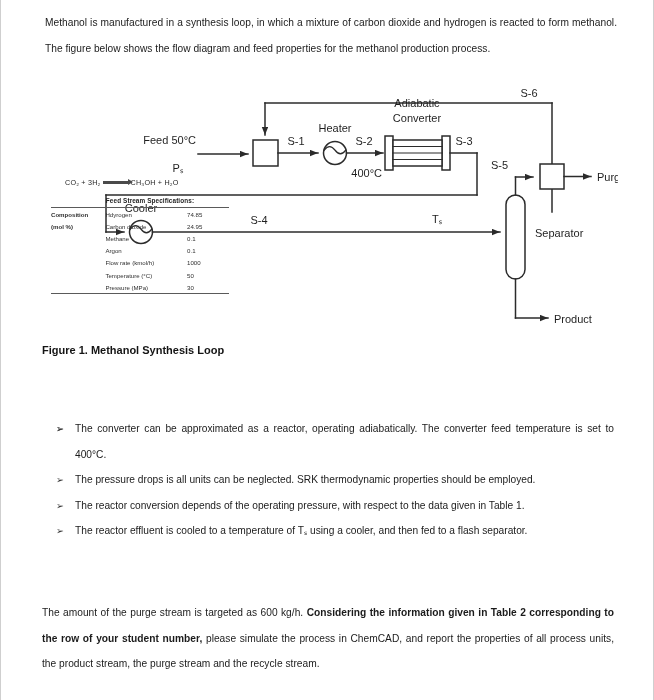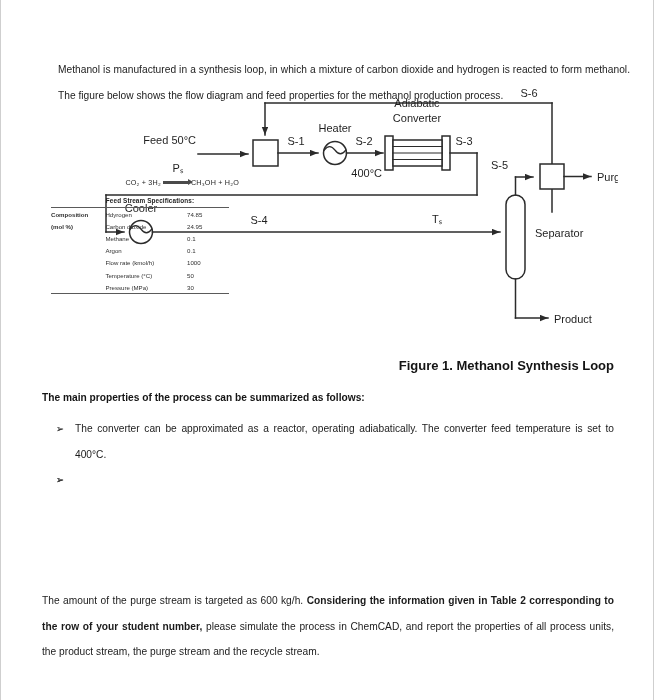--- a/index.html
+++ b/index.html
@@ -32,63 +32,61 @@
   .para {
     font-size: 10.2px;
     line-height: 25.5px;
     color: #1b1b1b;
     text-align: justify;
     letter-spacing: 0.02px;
   }
   .para.intro {
     position: absolute;
     top: 10px;
-    left: 16px;
-    width: 572px;
-    margin-top: 47px;
+    left: 3px;
+    width: 572px;
   }
   .bold { font-weight: bold; }
 
   
   .figure {
     position: absolute;
     top: 82px;
     left: 4px;
     width: 572px;
     height: 272px;
   }
   .fig-svg { display: block; }
 
   .fig-caption {
     position: absolute;
-    top: 358px;
+    top: 344px;
     left: 0;
     width: 572px;
-    text-align: right;
-    font-size: 13px;
+    text-align: left;
+    font-size: 11px;
     font-weight: bold;
     color: #141414;
   }
 
   
   .spec-block {
     position: absolute;
     left: 5px;
     top: 96px;
     width: 188px;
     font-size: 6.1px;
     color: #2a2a2a;
   }
   .eqn {
     font-size: 7.2px;
     color: #262626;
     margin: 0 0 10px 14px;
     white-space: nowrap;
     letter-spacing: .2px;
-    text-align: right;
   }
   .eqn .arrow {
     display: inline-block;
     width: 26px;
     height: 3px;
     background: #4a4a4a;
     position: relative;
     vertical-align: 1px;
     margin: 0 2px;
   }
@@ -154,21 +152,21 @@
     position: absolute;
     left: 14px;
     top: 0;
     font-size: 9.4px;
     color: #3a3a3a;
     line-height: 25.5px;
   }
 
   .para.closing {
     position: absolute;
-    top: 588px;
+    top: 600px;
     left: 0;
     width: 572px;
   }
 </style>
 </head>
 <body>
 
 <div class="page">
 <div class="content">
 
@@ -311,38 +309,40 @@
             <td class="c-item">Pressure (MPa)</td>
             <td class="c-val">30</td>
           </tr>
         </tbody>
       </table>
     </div>
   </div>
 
   <div class="fig-caption">Figure 1. Methanol Synthesis Loop</div>
 
-  <div class="lead">The main properties of the process can be summarized as follows:</div>
 
   <div class="list">
     <div class="li">
       <span class="marker">➢</span>
     </div>
     <div class="li">
       <span class="marker">➢</span>
       <span class="txt">The converter can be approximated as a reactor, operating adiabatically. The converter feed temperature is set to 400°C.</span>
     </div>
     <div class="li">
       <span class="marker">➢</span>
-    </div>
-    <div class="li">
-      <span class="marker">➢</span>
-    </div>
-    <div class="li">
-      <span class="marker">➢</span>
+      <span class="txt">The pressure drops is all units can be neglected. SRK thermodynamic properties should be employed.</span>
+    </div>
+    <div class="li">
+      <span class="marker">➢</span>
+      <span class="txt">The reactor conversion depends of the operating pressure, with respect to the data given in Table 1.</span>
+    </div>
+    <div class="li">
+      <span class="marker">➢</span>
+      <span class="txt">The reactor effluent is cooled to a temperature of Tₛ using a cooler, and then fed to a flash separator.</span>
     </div>
   </div>
 
   <div class="para closing">
     <span>The amount of the purge stream is targeted as 600 kg/h. </span><span class="bold">Considering the information given in Table 2 corresponding to the row of your student number,</span><span> please simulate the process in ChemCAD, and report the properties of all process units, the product stream, the purge stream and the recycle stream.</span>
   </div>
 
 </div>
 </div>
 

